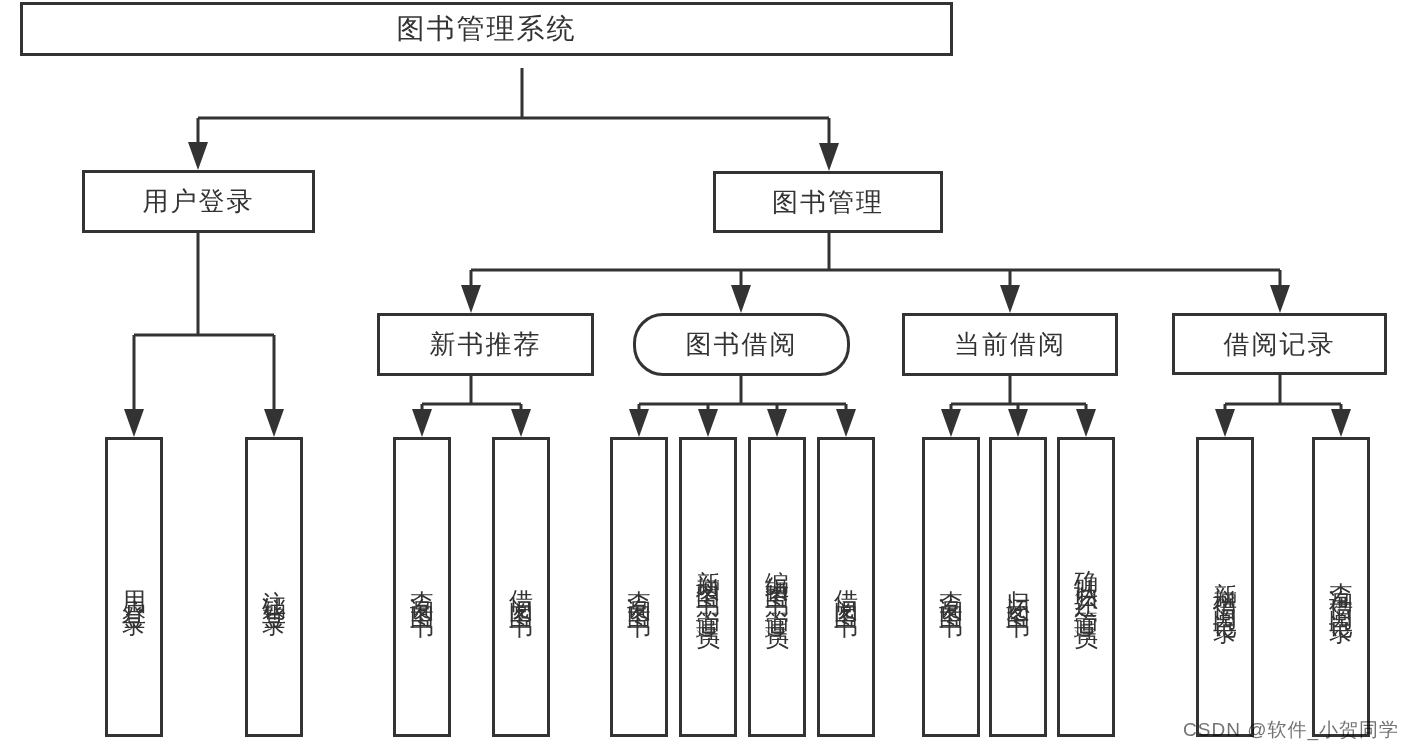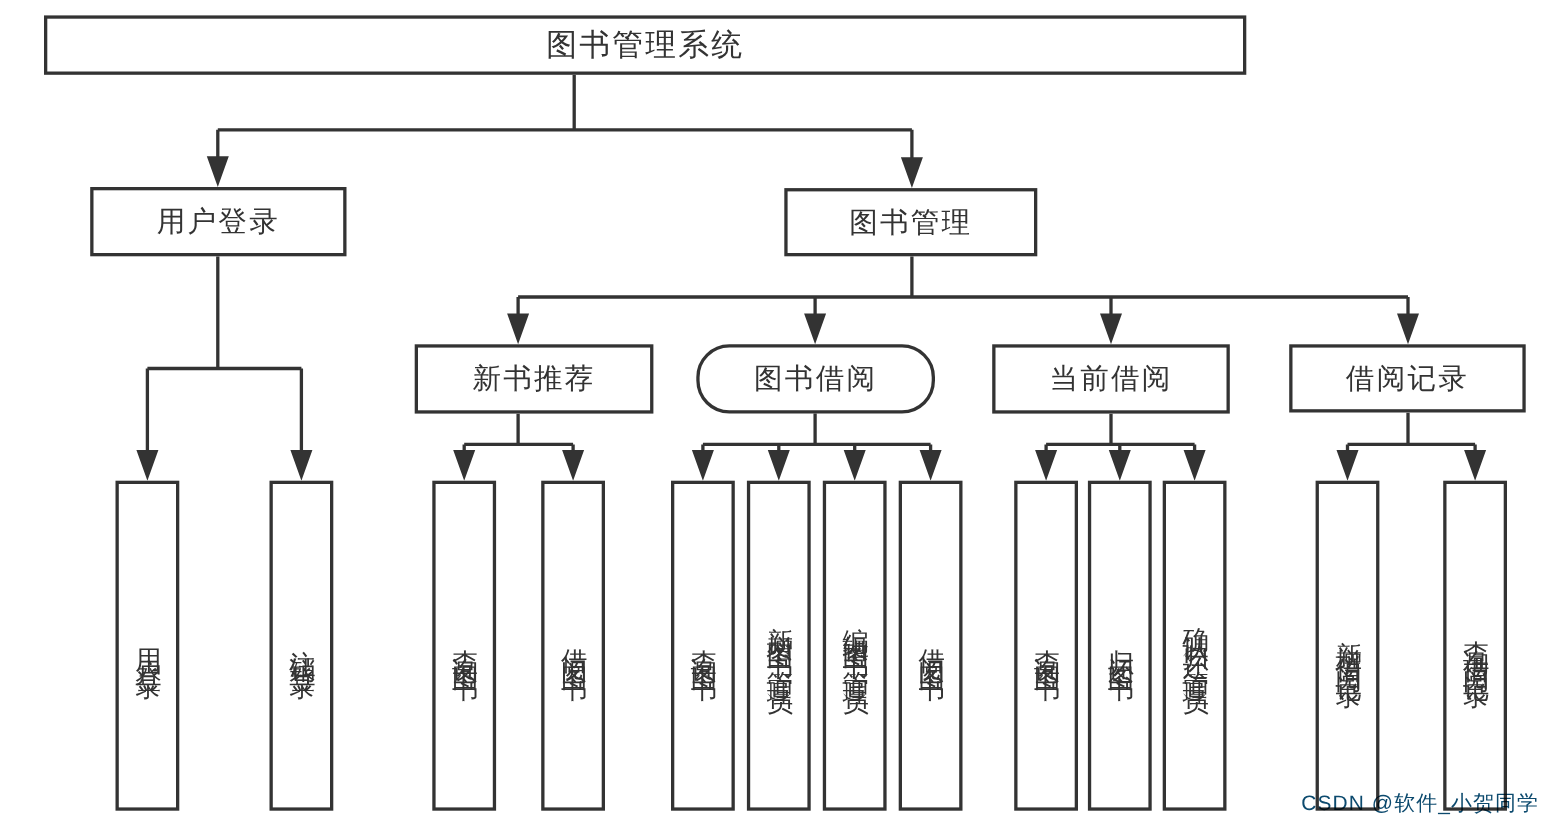--- a/index.html
+++ b/index.html
@@ -13,21 +13,21 @@
     display:flex;align-items:center;justify-content:center;text-align:center;
   }
   .hbox{font-size:26px;letter-spacing:2px;white-space:nowrap;}
   .rootbox{font-size:28px;}
   .leaf{width:58px;top:437px;height:300px;}
   .leaf .vtext{
     writing-mode:vertical-rl;text-orientation:mixed;
     font-size:24px;letter-spacing:8px;line-height:1;
   }
   .watermark{
-    position:absolute;top:717px;right:6px;font-size:19px;color:#0c4a6e;
+    position:absolute;top:717px;right:6px;font-size:19px;color:#737373;
     letter-spacing:1px;mix-blend-mode:multiply;white-space:nowrap;
   }
 </style>
 </head>
 <body>
 
 <div class="canvas">
 
   <svg class="wires" viewBox="0 0 1405 747" xmlns="http://www.w3.org/2000/svg">
     <g stroke="#333333" stroke-width="3" fill="none">
@@ -45,21 +45,21 @@
       M461 285 L481 285 L471 313 Z  M731 285 L751 285 L741 313 Z
       M1000 285 L1020 285 L1010 313 Z  M1270 285 L1290 285 L1280 313 Z
       M412 409 L432 409 L422 437 Z  M511 409 L531 409 L521 437 Z
       M629 409 L649 409 L639 437 Z  M698 409 L718 409 L708 437 Z
       M767 409 L787 409 L777 437 Z  M836 409 L856 409 L846 437 Z
       M941 409 L961 409 L951 437 Z  M1008 409 L1028 409 L1018 437 Z
       M1076 409 L1096 409 L1086 437 Z
       M1215 409 L1235 409 L1225 437 Z  M1331 409 L1351 409 L1341 437 Z"></path>
   </svg>
 
-  <div class="box hbox rootbox" style="left:20px;top:14px;width:1093px;height:54px;margin-left:20px;">
+  <div class="box hbox rootbox" style="left:20px;top:2px;width:933px;height:54px;">
     <span>图书管理系统</span>
   </div>
 
   <div class="box hbox" style="left:82px;top:170px;width:233px;height:63px;">
     <span>用户登录</span>
   </div>
   <div class="box hbox" style="left:713px;top:171px;width:230px;height:62px;">
     <span>图书管理</span>
   </div>
 

